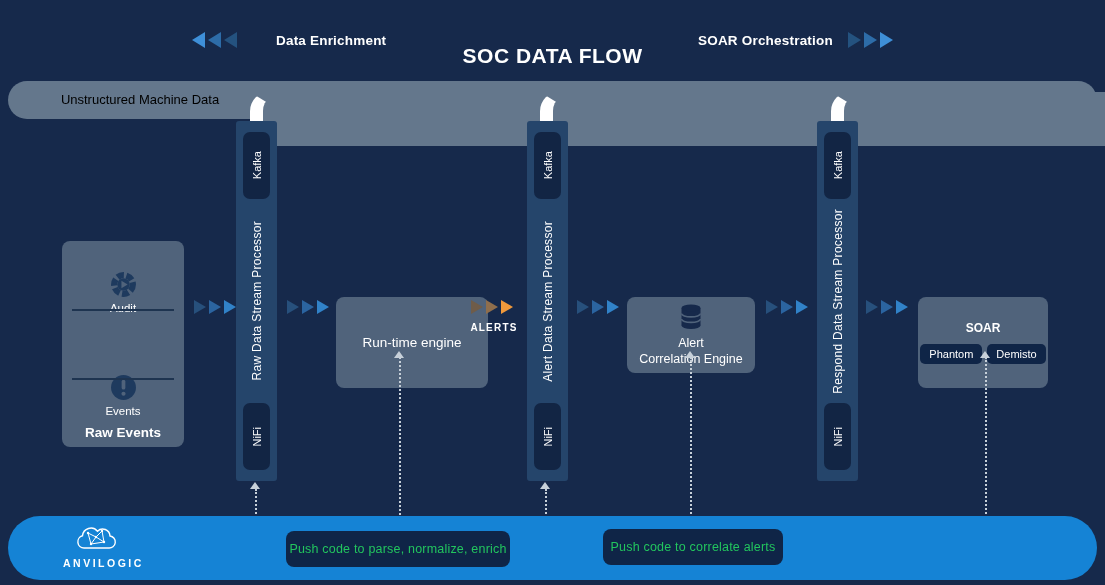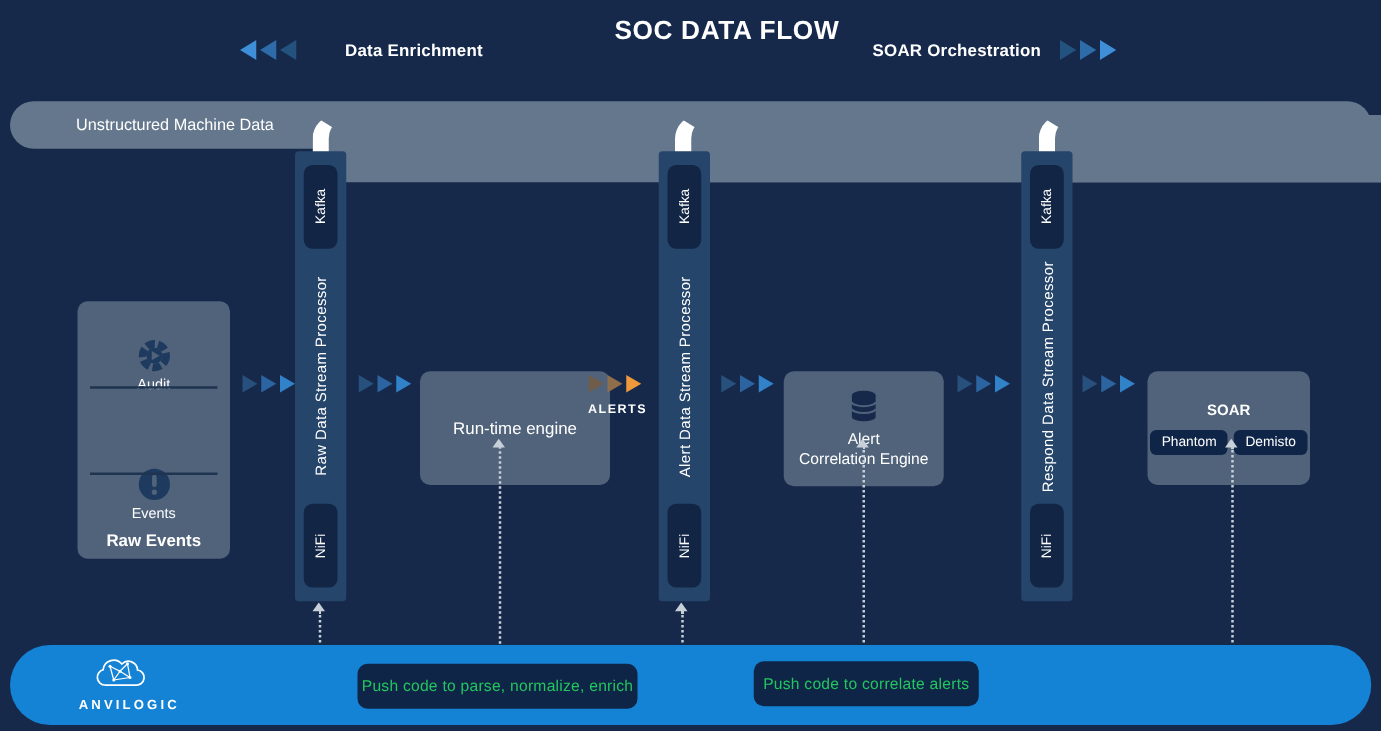--- a/index.html
+++ b/index.html
@@ -11,21 +11,21 @@
   .abs{position:absolute;}
   .tri{width:0;height:0;}
   .tri.r{border-top:7px solid transparent;border-bottom:7px solid transparent;border-left:12px solid #2E77BC;}
   .tri.l{border-top:8px solid transparent;border-bottom:8px solid transparent;border-right:13px solid #2E77BC;}
   .tri.band{border-top:8px solid transparent;border-bottom:8px solid transparent;border-left:13px solid #fff;}
   .arrowrow{display:flex;gap:3px;align-items:center;}
   .hdr-label{font-size:13.5px;font-weight:600;letter-spacing:.2px;}
   .title{font-size:21px;font-weight:800;letter-spacing:.5px;}
   .band{left:8px;top:81px;width:1089px;height:38px;border-radius:19px;background:#64778C;}
   .band-label{position:absolute;top:0;height:55px;line-height:38px;transform:translateX(-50%);
-    font-size:13px;font-weight:500;color:#ffffff;white-space:nowrap;}
+    font-size:13px;font-weight:500;color:#000000;white-space:nowrap;}
   .col{top:121px;width:41px;height:360px;background:#25456B;border-radius:3px;}
   .darkbox{position:absolute;left:7px;width:27px;height:67px;border-radius:7px;background:#122544;
     display:flex;align-items:center;justify-content:center;}
   .vtext{writing-mode:vertical-rl;transform:rotate(180deg);white-space:nowrap;}
   .col-label{position:absolute;inset:0;display:flex;align-items:center;justify-content:center;
     font-size:12px;font-weight:500;letter-spacing:.3px;}
   .badge-text{font-size:11px;font-weight:500;}
   .graybox{background:#50637B;border-radius:8px;margin-top:37px;}
   .re-cell{flex:1;display:flex;flex-direction:column;align-items:center;justify-content:center;gap:4px;}
   .re-label{font-size:11.5px;font-weight:500;}
@@ -48,21 +48,21 @@
 <body>
 
 <div class="canvas">
 
   <div class="abs arrowrow" style="left:192px;top:32px;">
     <span class="tri l" style="border-right-color:#3E8FD8;"></span>
     <span class="tri l" style="border-right-color:#2D6CA8;"></span>
     <span class="tri l" style="border-right-color:#24527F;"></span>
   </div>
   <div class="abs hdr-label" style="left:276px;top:33px;">Data Enrichment</div>
-  <div class="abs title" style="left:50%;top:13px;transform:translateX(-50%);margin-left:29px;">SOC DATA FLOW</div>
+  <div class="abs title" style="left:50%;top:44px;transform:translateX(-50%);">SOC DATA FLOW</div>
   <div class="abs hdr-label" style="left:698px;top:33px;">SOAR Orchestration</div>
   <div class="abs arrowrow" style="left:848px;top:32px;">
     <span class="tri r" style="border-left:13px solid #24527F;border-top-width:8px;border-bottom-width:8px;"></span>
     <span class="tri r" style="border-left:13px solid #2D6CA8;border-top-width:8px;border-bottom-width:8px;"></span>
     <span class="tri r" style="border-left:13px solid #3E8FD8;border-top-width:8px;border-bottom-width:8px;"></span>
   </div>
 
   <div class="abs band">
     <span class="band-label" style="left:132px;">Unstructured Machine Data</span>
     <span class="band-label" style="left:396px;">Initial Detection Logic</span>
@@ -126,21 +126,21 @@
     </div>
     <div class="re-div" style="top:68px;"></div>
     <div class="re-div" style="top:137px;"></div>
   </div>
   <div class="abs" style="left:62px;top:425px;width:122px;text-align:center;font-size:13.5px;font-weight:700;">Raw Events</div>
 
   <div class="abs graybox bigbox" style="left:336px;top:260px;width:152px;height:91px;">
     <span>Run-time engine</span>
   </div>
 
-  <div class="abs graybox bigbox" style="left:627px;top:260px;width:128px;height:92px;flex-direction:column;gap:5px;font-size:12.5px;line-height:1.3;">
+  <div class="abs graybox bigbox" style="left:627px;top:260px;width:128px;height:76px;flex-direction:column;gap:5px;font-size:12.5px;line-height:1.3;">
     <svg width="26" height="27" viewBox="0 0 26 27">
       <rect x="3.5" y="5" width="19" height="17.5" fill="#16294B"></rect>
       <ellipse cx="13" cy="5" rx="9.5" ry="3.4" fill="#16294B"></ellipse>
       <ellipse cx="13" cy="22.5" rx="9.5" ry="3.4" fill="#16294B"></ellipse>
       <path d="M3.5,10.5 a9.5,3.4 0 0 0 19,0" fill="none" stroke="#50637B" stroke-width="1.6"></path>
       <path d="M3.5,16 a9.5,3.4 0 0 0 19,0" fill="none" stroke="#50637B" stroke-width="1.6"></path>
     </svg>
     <div>
       <div>Alert</div>
       <div>Correlation Engine</div>

